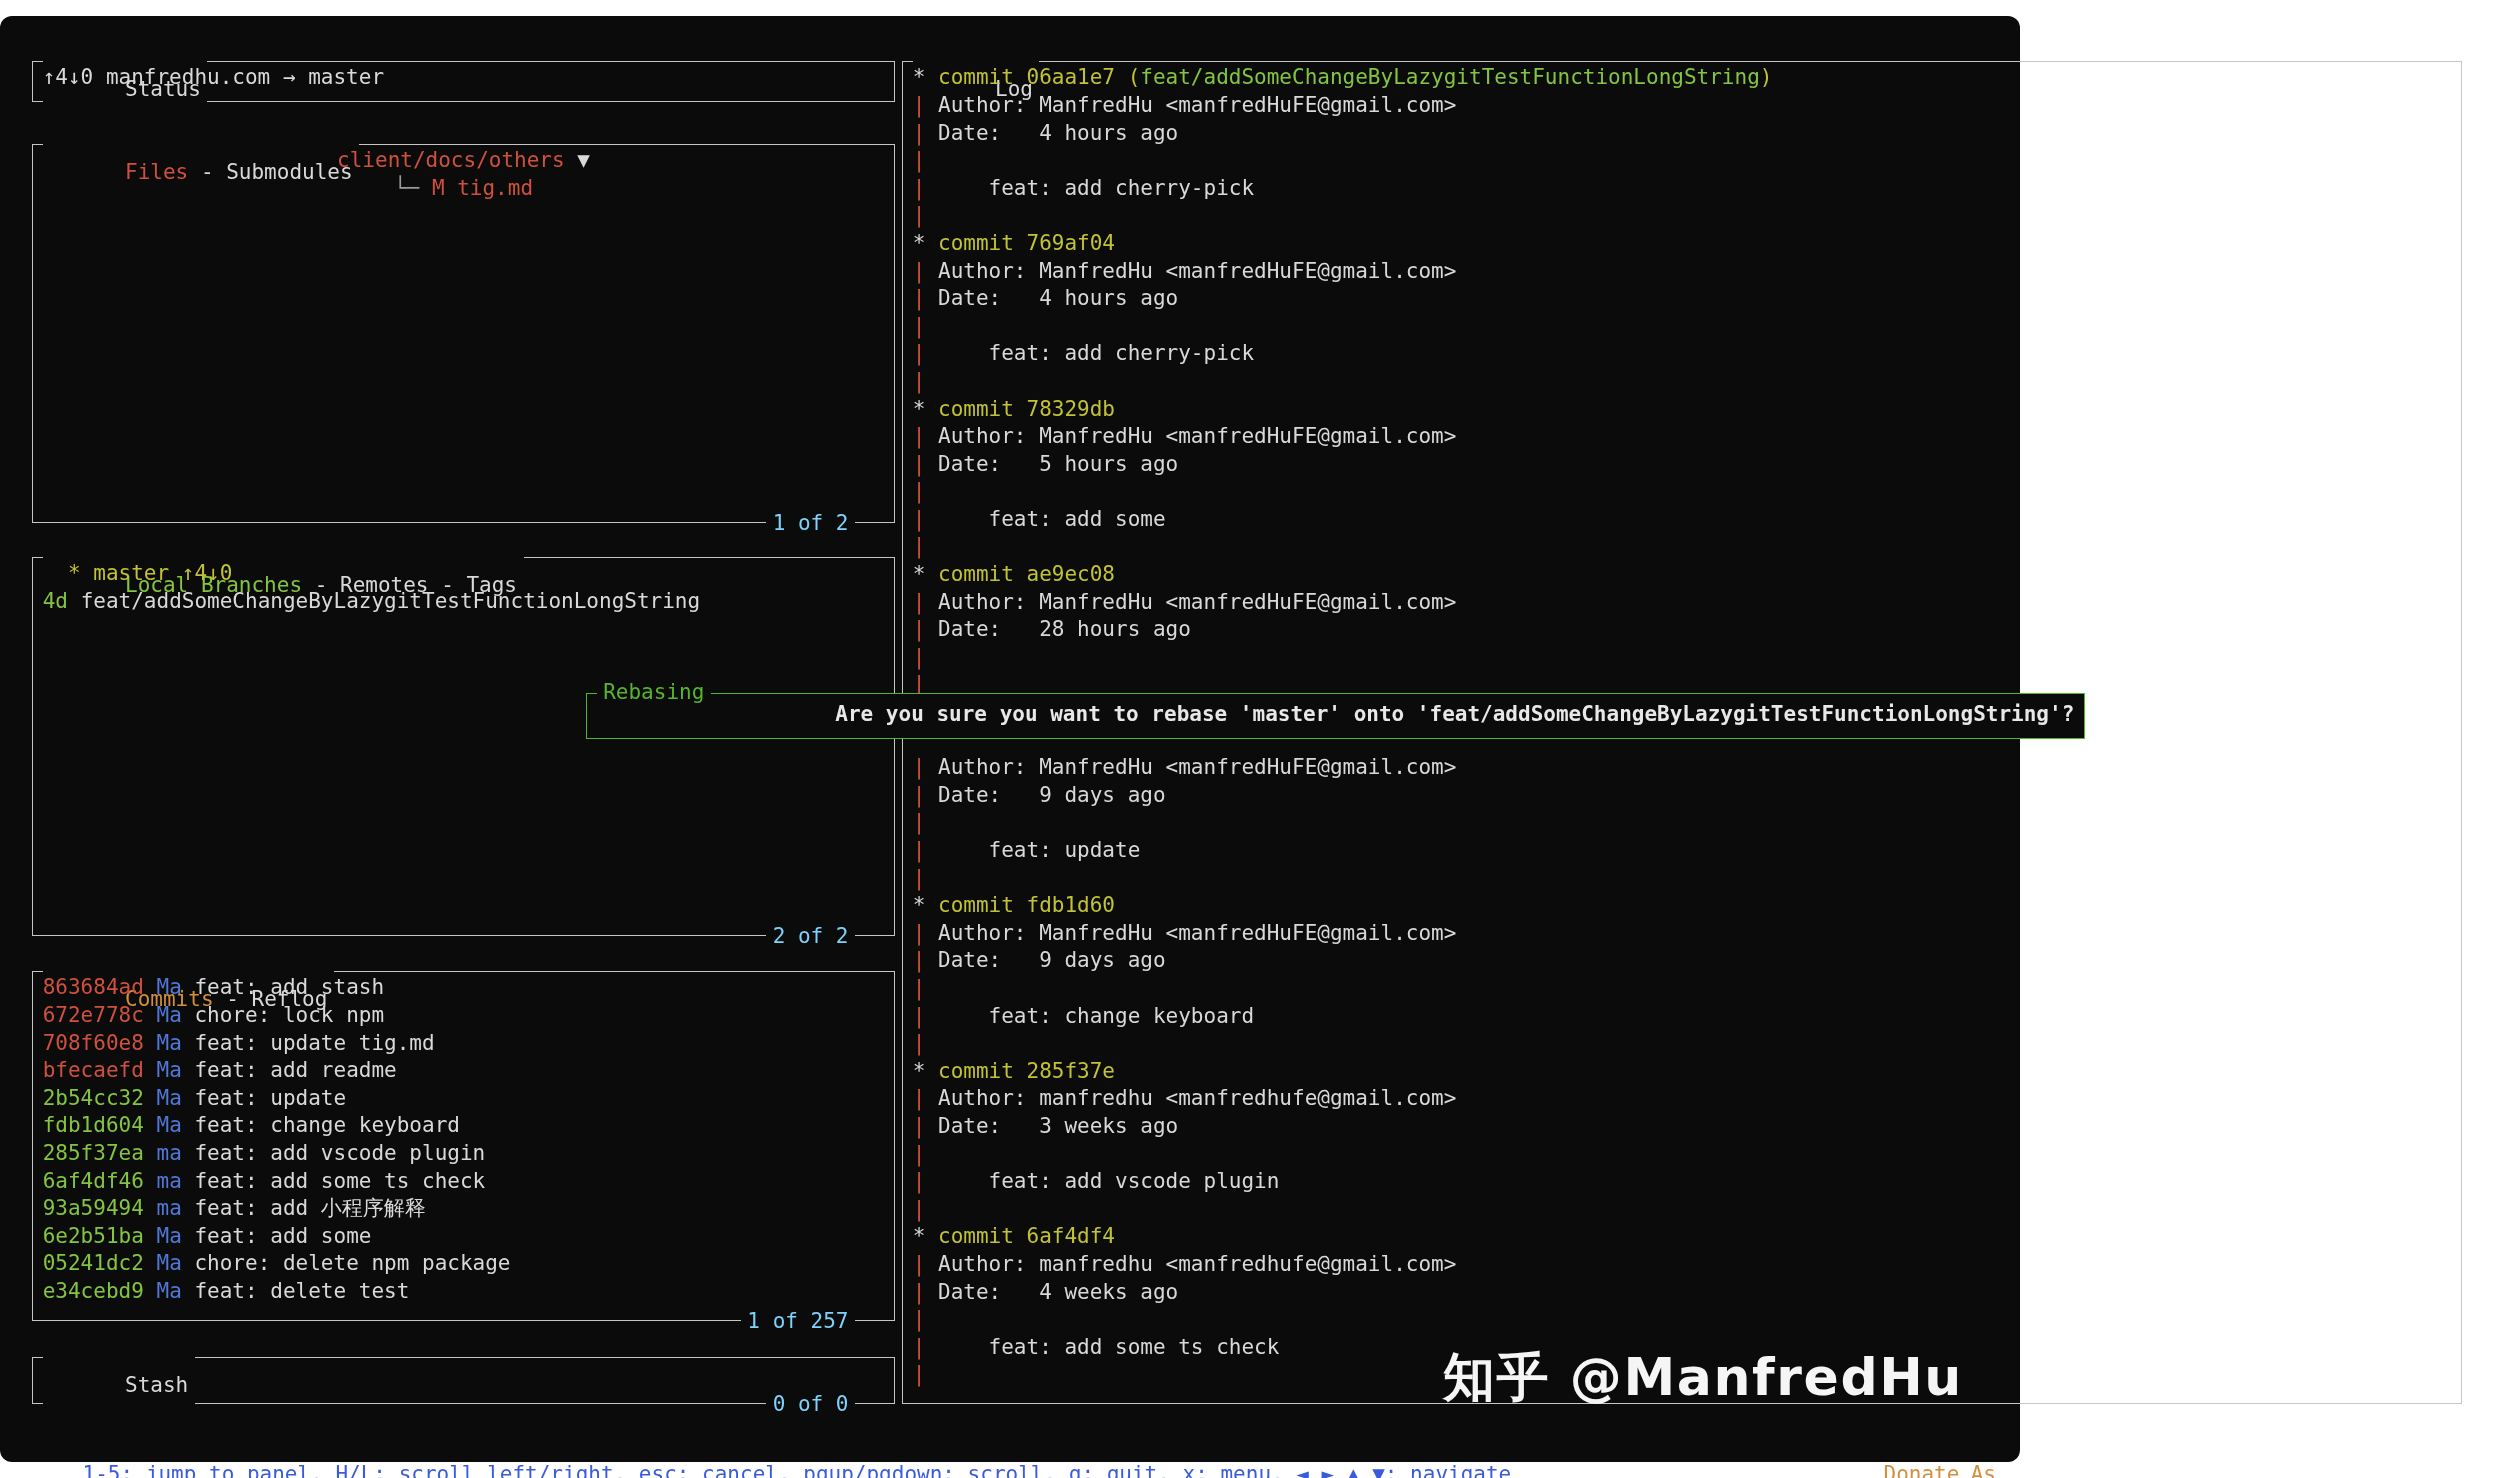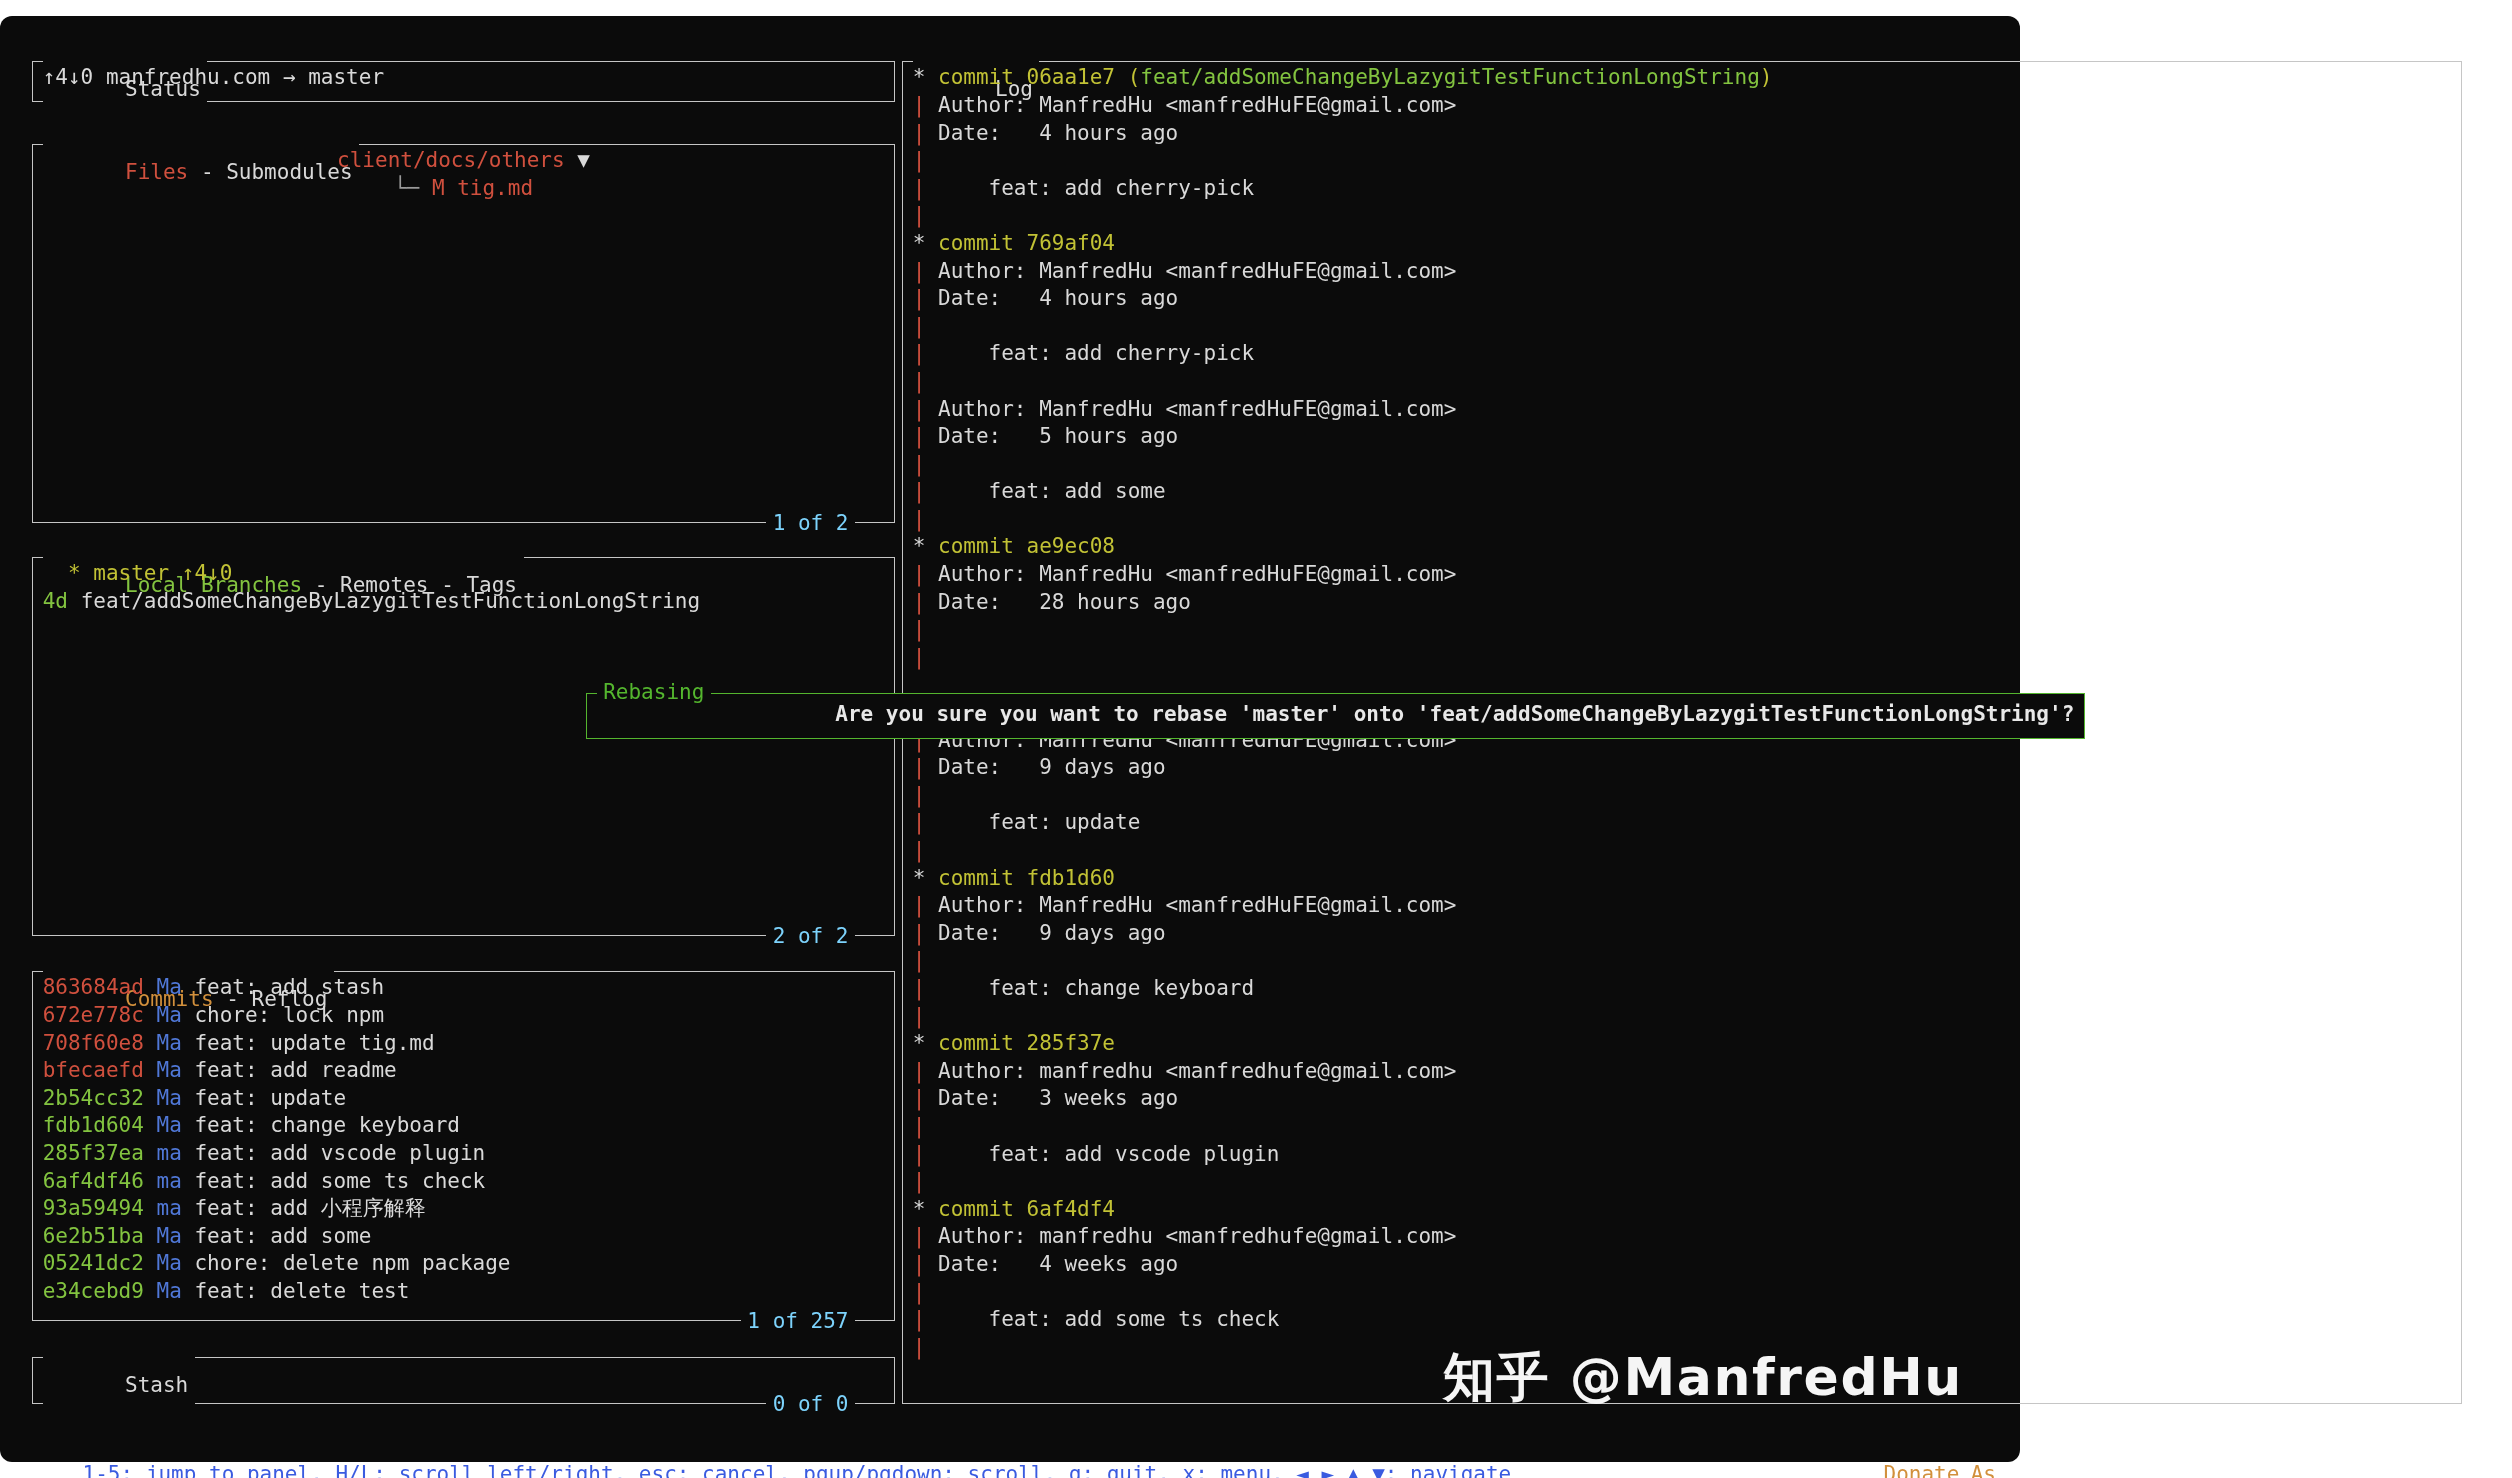--- a/index.html
+++ b/index.html
@@ -141,20 +141,21 @@
         <div class="line"><span class="c-red">| </span><span class="c-white">Date:   4 hours ago</span></div>
         <div class="line"><span class="c-red">|</span></div>
         <div class="line"><span class="c-red">| </span><span class="c-white">    feat: add cherry-pick</span></div>
         <div class="line"><span class="c-red">|</span></div>
         <div class="line"><span class="c-white">* </span><span class="c-yellow">commit 769af04</span></div>
         <div class="line"><span class="c-red">| </span><span class="c-white">Author: ManfredHu &lt;manfredHuFE@gmail.com&gt;</span></div>
         <div class="line"><span class="c-red">| </span><span class="c-white">Date:   4 hours ago</span></div>
         <div class="line"><span class="c-red">|</span></div>
         <div class="line"><span class="c-red">| </span><span class="c-white">    feat: add cherry-pick</span></div>
         <div class="line"><span class="c-red">|</span></div>
+        <div class="line"><span class="c-white">* </span><span class="c-yellow">commit 78329db</span></div>
         <div class="line"><span class="c-red">| </span><span class="c-white">Author: ManfredHu &lt;manfredHuFE@gmail.com&gt;</span></div>
         <div class="line"><span class="c-red">| </span><span class="c-white">Date:   5 hours ago</span></div>
         <div class="line"><span class="c-red">|</span></div>
         <div class="line"><span class="c-red">| </span><span class="c-white">    feat: add some</span></div>
         <div class="line"><span class="c-red">|</span></div>
         <div class="line"><span class="c-white">* </span><span class="c-yellow">commit ae9ec08</span></div>
         <div class="line"><span class="c-red">| </span><span class="c-white">Author: ManfredHu &lt;manfredHuFE@gmail.com&gt;</span></div>
         <div class="line"><span class="c-red">| </span><span class="c-white">Date:   28 hours ago</span></div>
         <div class="line"><span class="c-red">|</span></div>
         <div class="line"><span class="c-red">|</span></div>

